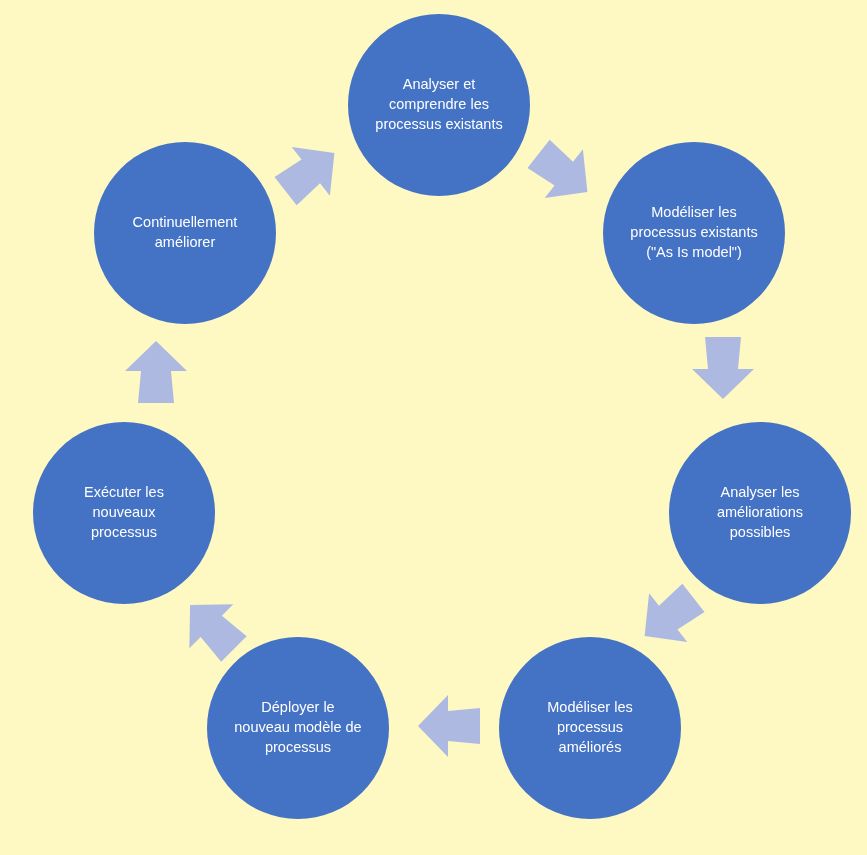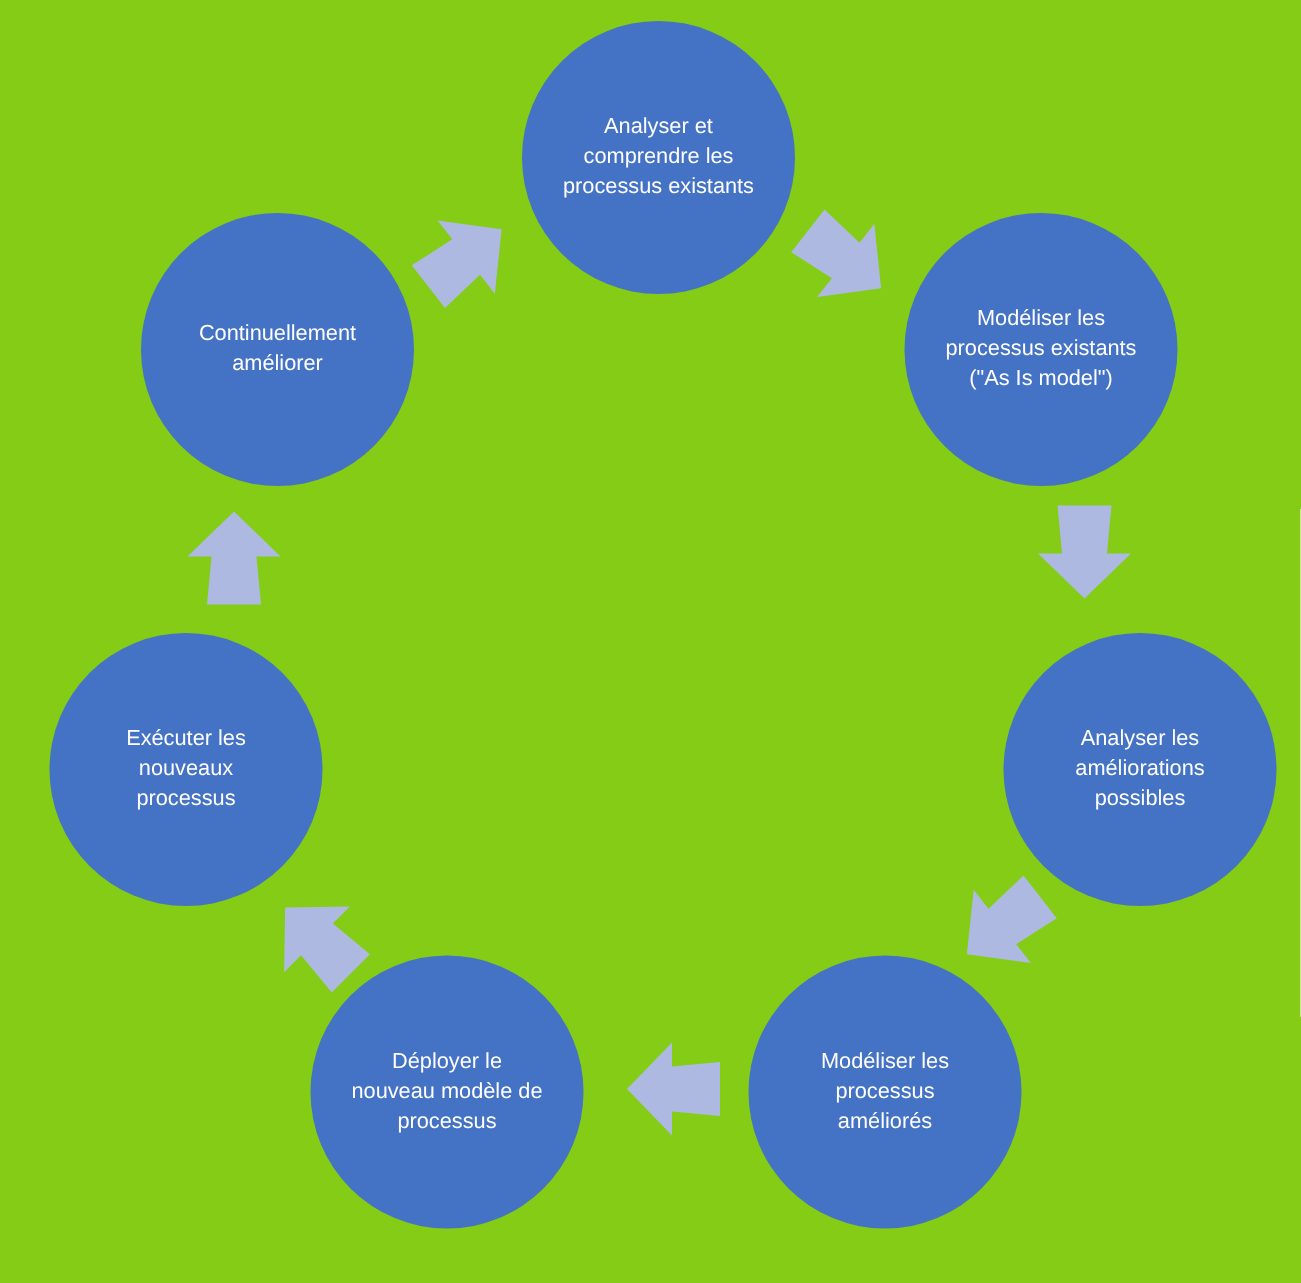--- a/index.html
+++ b/index.html
@@ -8,21 +8,21 @@
     padding: 0;
     background: #ffffff;
   }
   body {
     font-family: "Liberation Sans", sans-serif;
   }
   #diagram-canvas {
     position: relative;
     width: 867px;
     height: 855px;
-    background: #84cc16;
+    background: #fef9c3;
     overflow: hidden;
   }
   #cycle-svg {
     position: absolute;
     left: 0;
     top: 0;
     width: 867px;
     height: 855px;
     display: block;
   }

